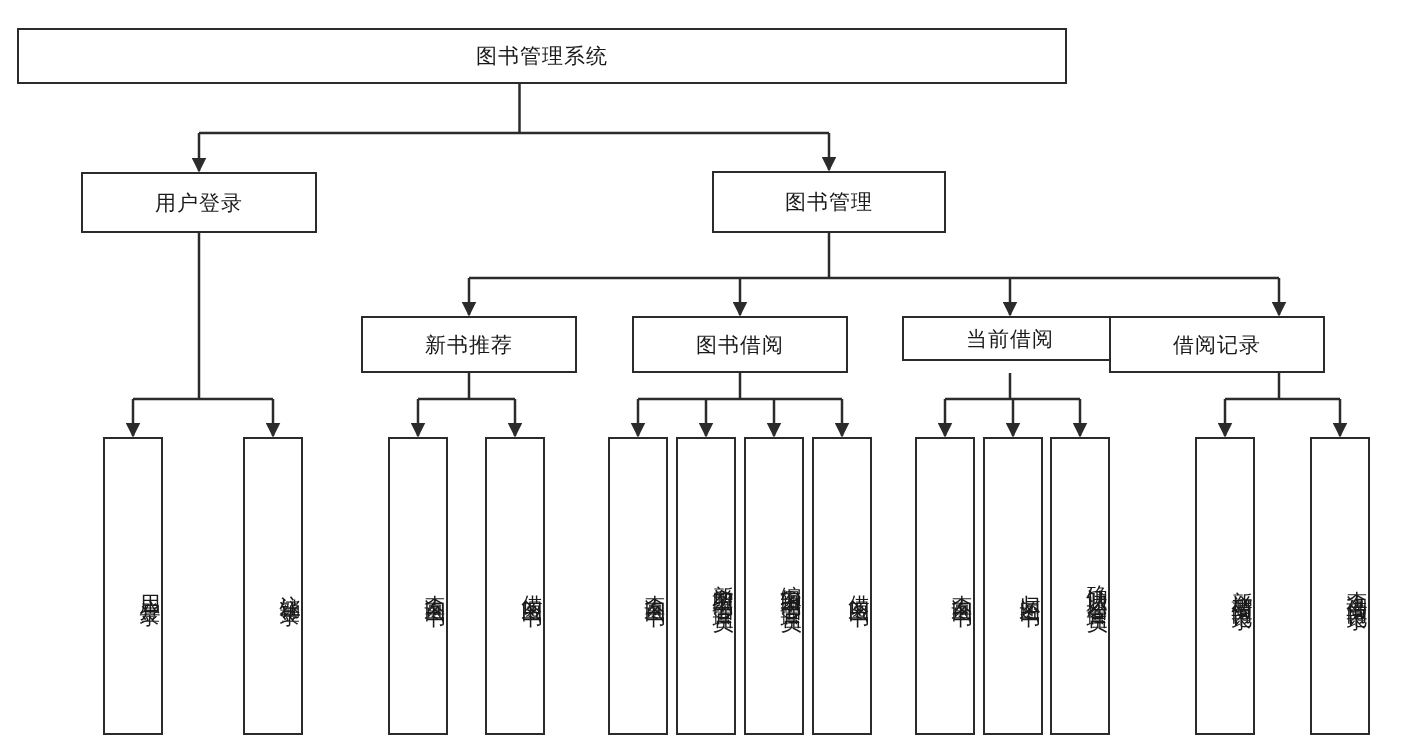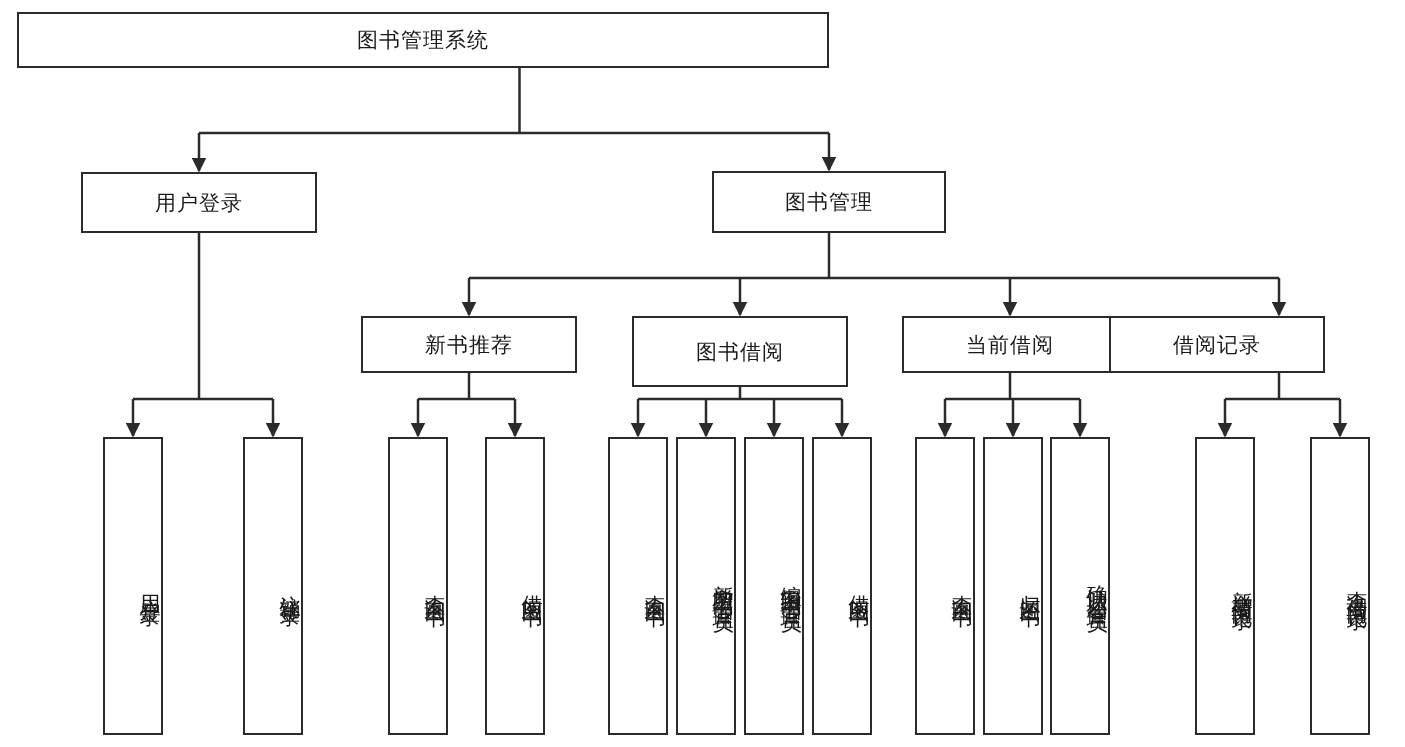--- a/index.html
+++ b/index.html
@@ -112,36 +112,36 @@
         <path d="M 1013 399 L 1013 436" marker-end="url(#arrow)"></path>
         <path d="M 1080 399 L 1080 436" marker-end="url(#arrow)"></path>
         <path d="M 1279 373 L 1279 399"></path>
         <path d="M 1225 399 L 1340 399"></path>
         <path d="M 1225 399 L 1225 436" marker-end="url(#arrow)"></path>
         <path d="M 1340 399 L 1340 436" marker-end="url(#arrow)"></path>
       </g>
   </svg>
 
   <div id="nodes">
-      <div class="node h" style="left: 17px; top: 12px; width: 812px; height: 56px;">
+      <div class="node h" style="left: 17px; top: 28px; width: 1050px; height: 56px;">
         <span class="node-label">图书管理系统</span>
       </div>
       <div class="node h" style="left: 81px; top: 172px; width: 236px; height: 61px;">
         <span class="node-label">用户登录</span>
       </div>
       <div class="node h" style="left: 712px; top: 171px; width: 234px; height: 62px; justify-content: center;">
         <span class="node-label">图书管理</span>
       </div>
       <div class="node h" style="left: 361px; top: 316px; width: 216px; height: 57px;">
         <span class="node-label">新书推荐</span>
       </div>
-      <div class="node h" style="left: 632px; top: 316px; width: 216px; height: 71px;">
+      <div class="node h" style="left: 632px; top: 316px; width: 216px; height: 57px;">
         <span class="node-label">图书借阅</span>
       </div>
-      <div class="node h" style="left: 902px; top: 316px; width: 216px; height: 57px;">
+      <div class="node h" style="left: 902px; top: 316px; width: 216px; height: 45px;">
         <span class="node-label">当前借阅</span>
       </div>
       <div class="node h" style="left: 1109px; top: 316px; width: 216px; height: 57px;">
         <span class="node-label">借阅记录</span>
       </div>
       <div class="node v" style="left: 103px; top: 437px; width: 60px; height: 298px;">
         <span class="node-label">用户登录</span>
       </div>
       <div class="node v" style="left: 243px; top: 437px; width: 60px; height: 298px;">
         <span class="node-label">注销登录</span>

